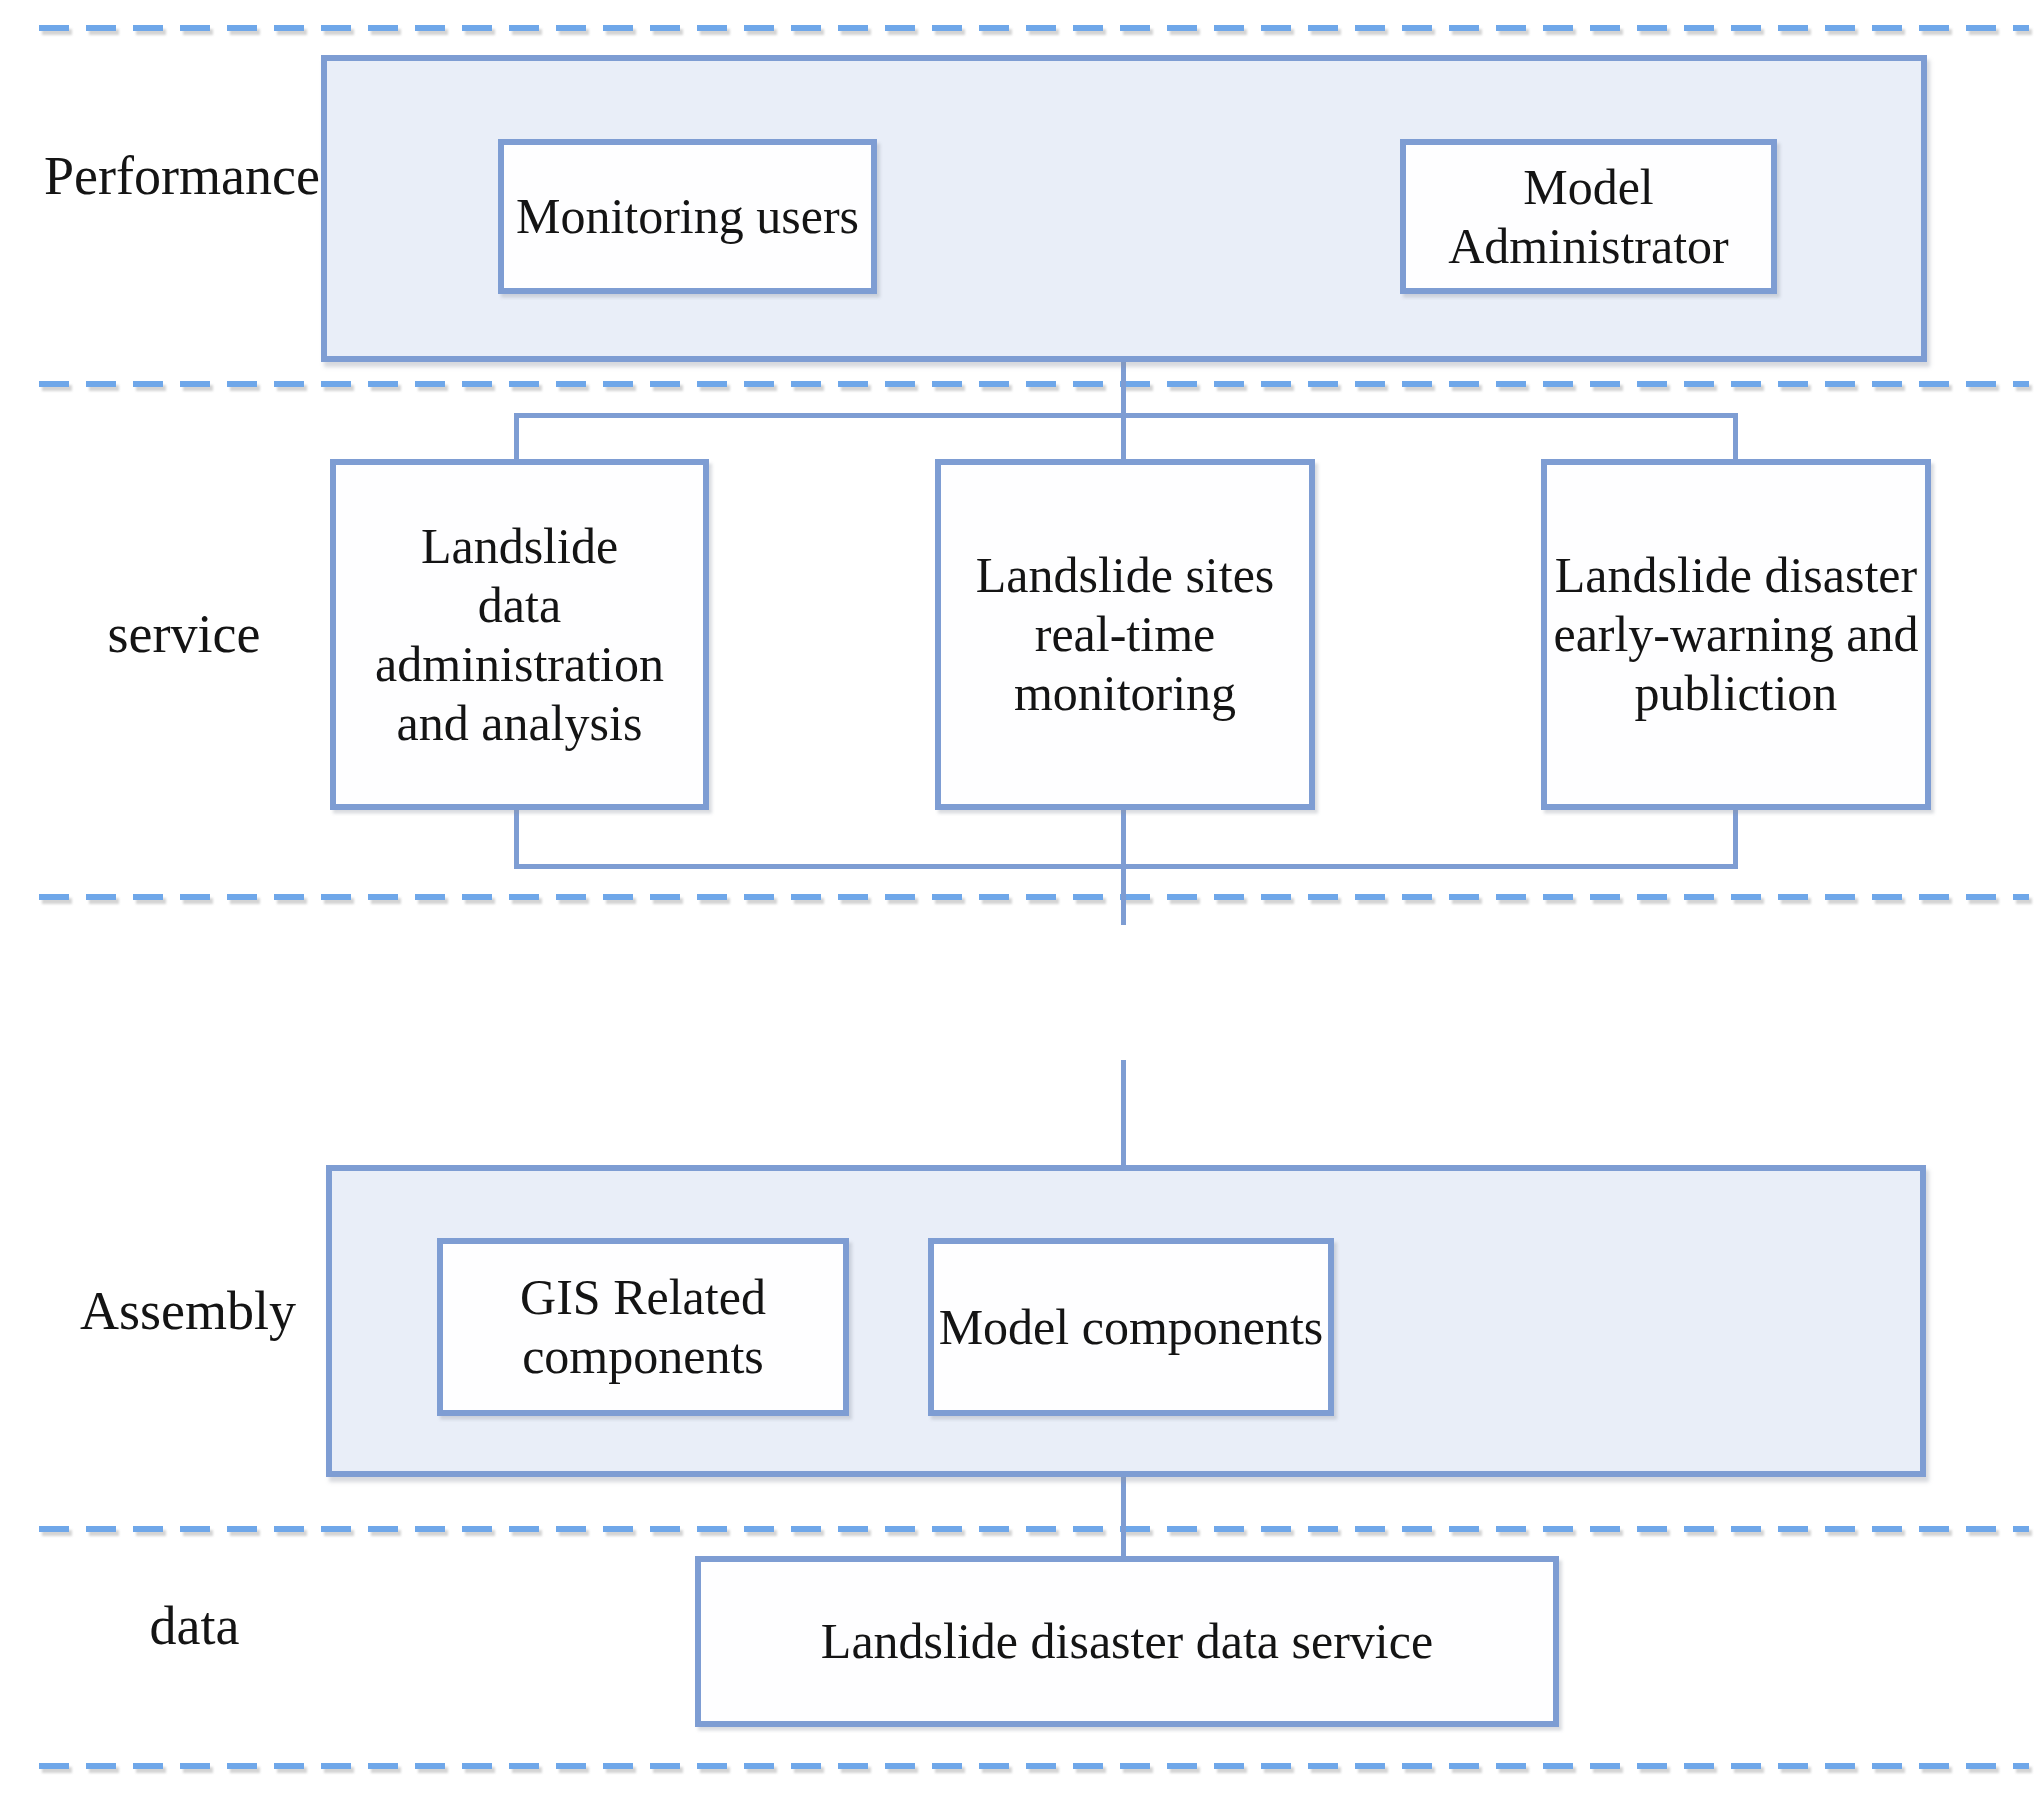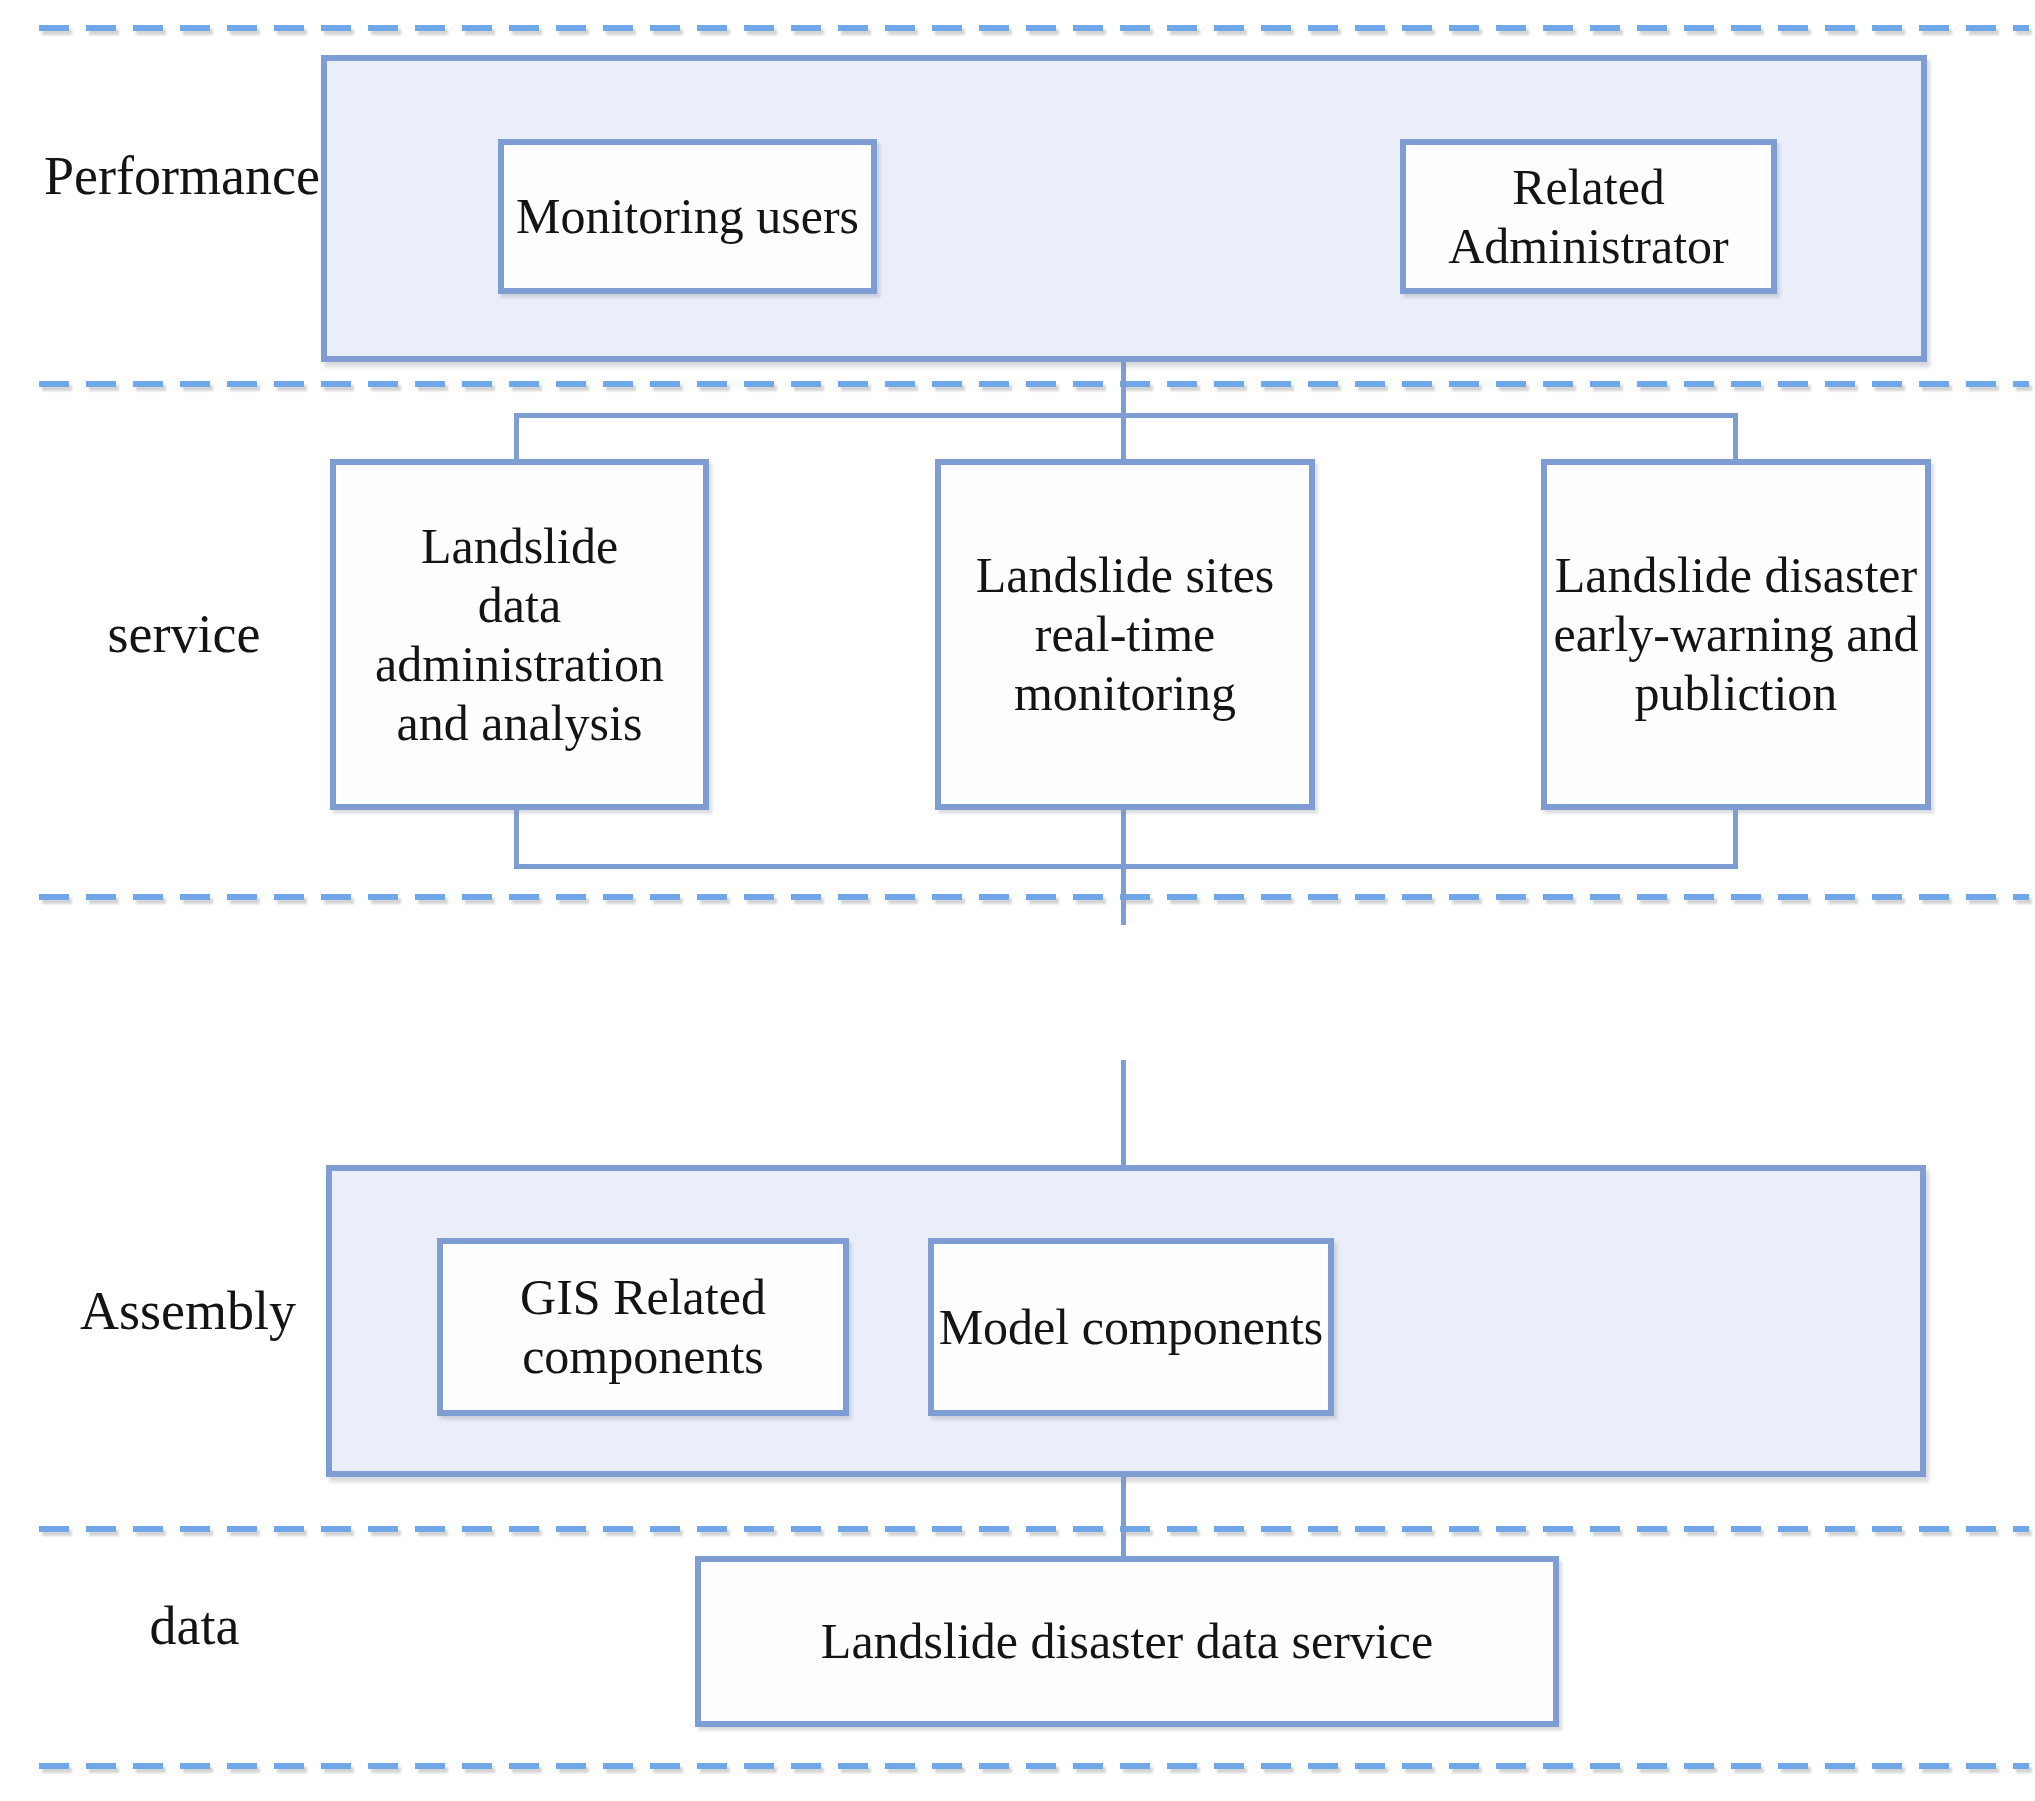--- a/index.html
+++ b/index.html
@@ -93,21 +93,21 @@
   <div class="conn v" style="left:1121px;top:1060px;height:109px"></div>
   <div class="conn v" style="left:1121px;top:1472px;height:89px"></div>
 
   <div class="layer-label" style="left:44px;top:147px;width:270px">Performance</div>
   <div class="layer-label" style="left:64px;top:605px;width:240px">service</div>
   <div class="layer-label" style="left:68px;top:1282px;width:240px">Assembly</div>
   <div class="layer-label" style="left:93px;top:1597px;width:203px">data</div>
 
   <div class="container" style="left:321px;top:55px;width:1606px;height:307px">
     <div class="wbox" style="left:171px;top:78px;width:379px;height:155px">Monitoring users</div>
-    <div class="wbox" style="left:1073px;top:78px;width:377px;height:155px">Related
+    <div class="wbox" style="left:1073px;top:78px;width:377px;height:155px">Model
 Administrator</div>
   </div>
 
   <div class="wbox" style="left:330px;top:459px;width:379px;height:351px">Landslide
 data
 administration
 and analysis</div>
   <div class="wbox" style="left:935px;top:459px;width:380px;height:351px">Landslide sites
 real-time
 monitoring</div>

